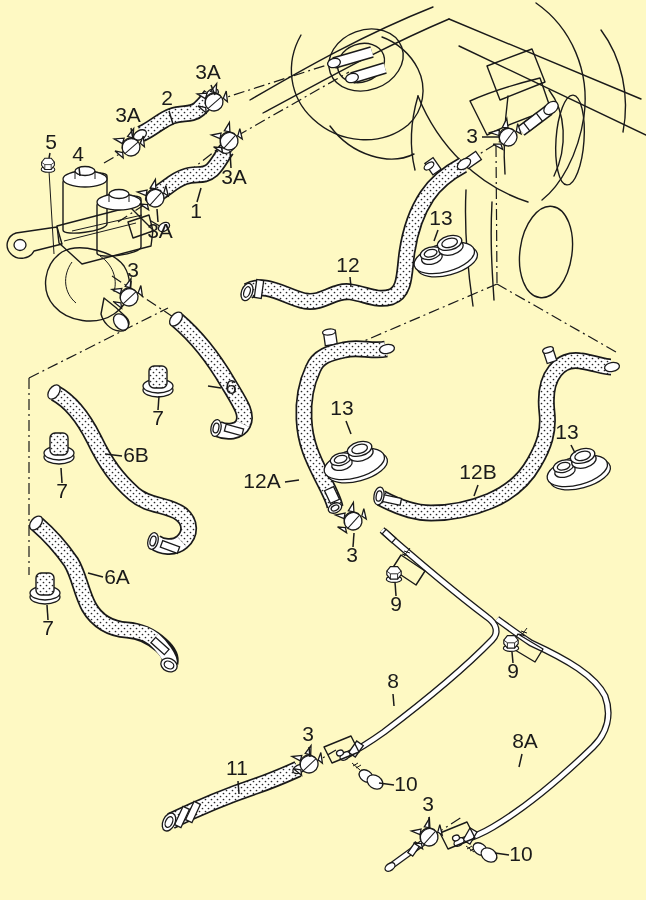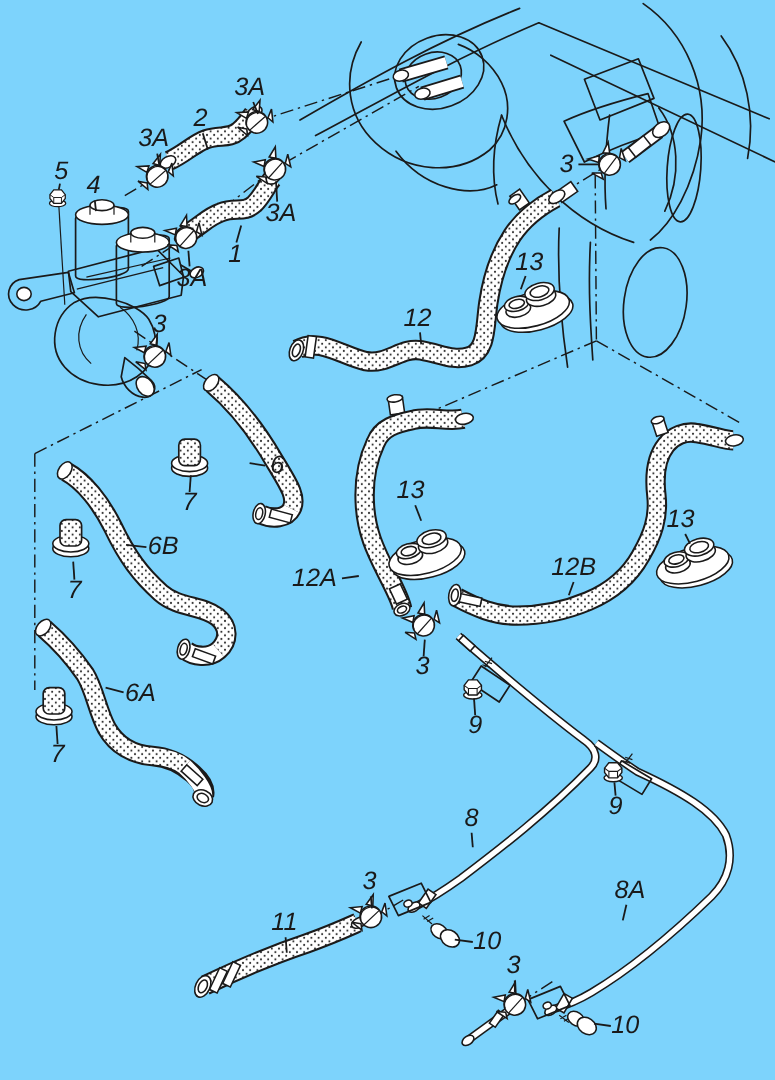--- a/index.html
+++ b/index.html
@@ -18,21 +18,21 @@
   .pI{fill:none;stroke:#fff;stroke-width:4.4;stroke-linejoin:round;}
   .tO{fill:none;stroke:var(--line);stroke-width:12;}
   .tI{fill:none;stroke:#fff;stroke-width:9;}
   .wb{fill:#fff;stroke:var(--line);stroke-width:1.3;}
   .leader{stroke:var(--line);stroke-width:1.5;}
   .plabel{font-family:"Liberation Sans",sans-serif;font-size:21px;fill:var(--line);text-anchor:middle;}
 </style>
 </head>
 <body>
 
-<div class="stage" style="background: #7dd3fc; font-style: italic;">
+<div class="stage" style="background: #fef9c3;">
 <svg viewBox="0 0 646 900" width="646" height="900">
   <defs>
     <pattern id="stip" width="6" height="6" patternUnits="userSpaceOnUse">
       <rect width="6" height="6" fill="#fff"></rect>
       <circle cx="1.5" cy="1.5" r="0.85" fill="#2a2a2a"></circle>
       <circle cx="4.5" cy="4.5" r="0.85" fill="#2a2a2a"></circle>
     </pattern>
     <g id="clampS">
       <path class="wb" d="M-6,-7 L-11,-15 L-2,-11 Z"></path>
       <path class="wb" d="M6,-7 L11,-15 L2,-11 Z"></path>

